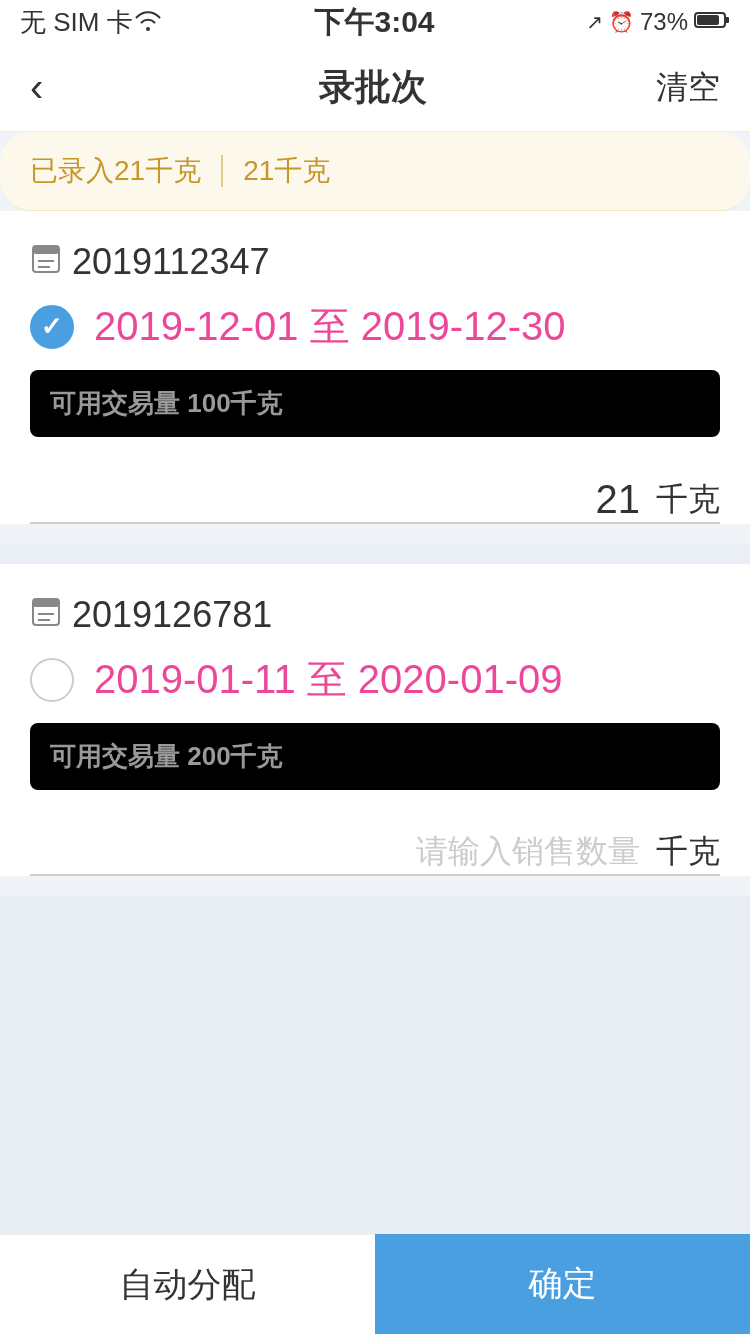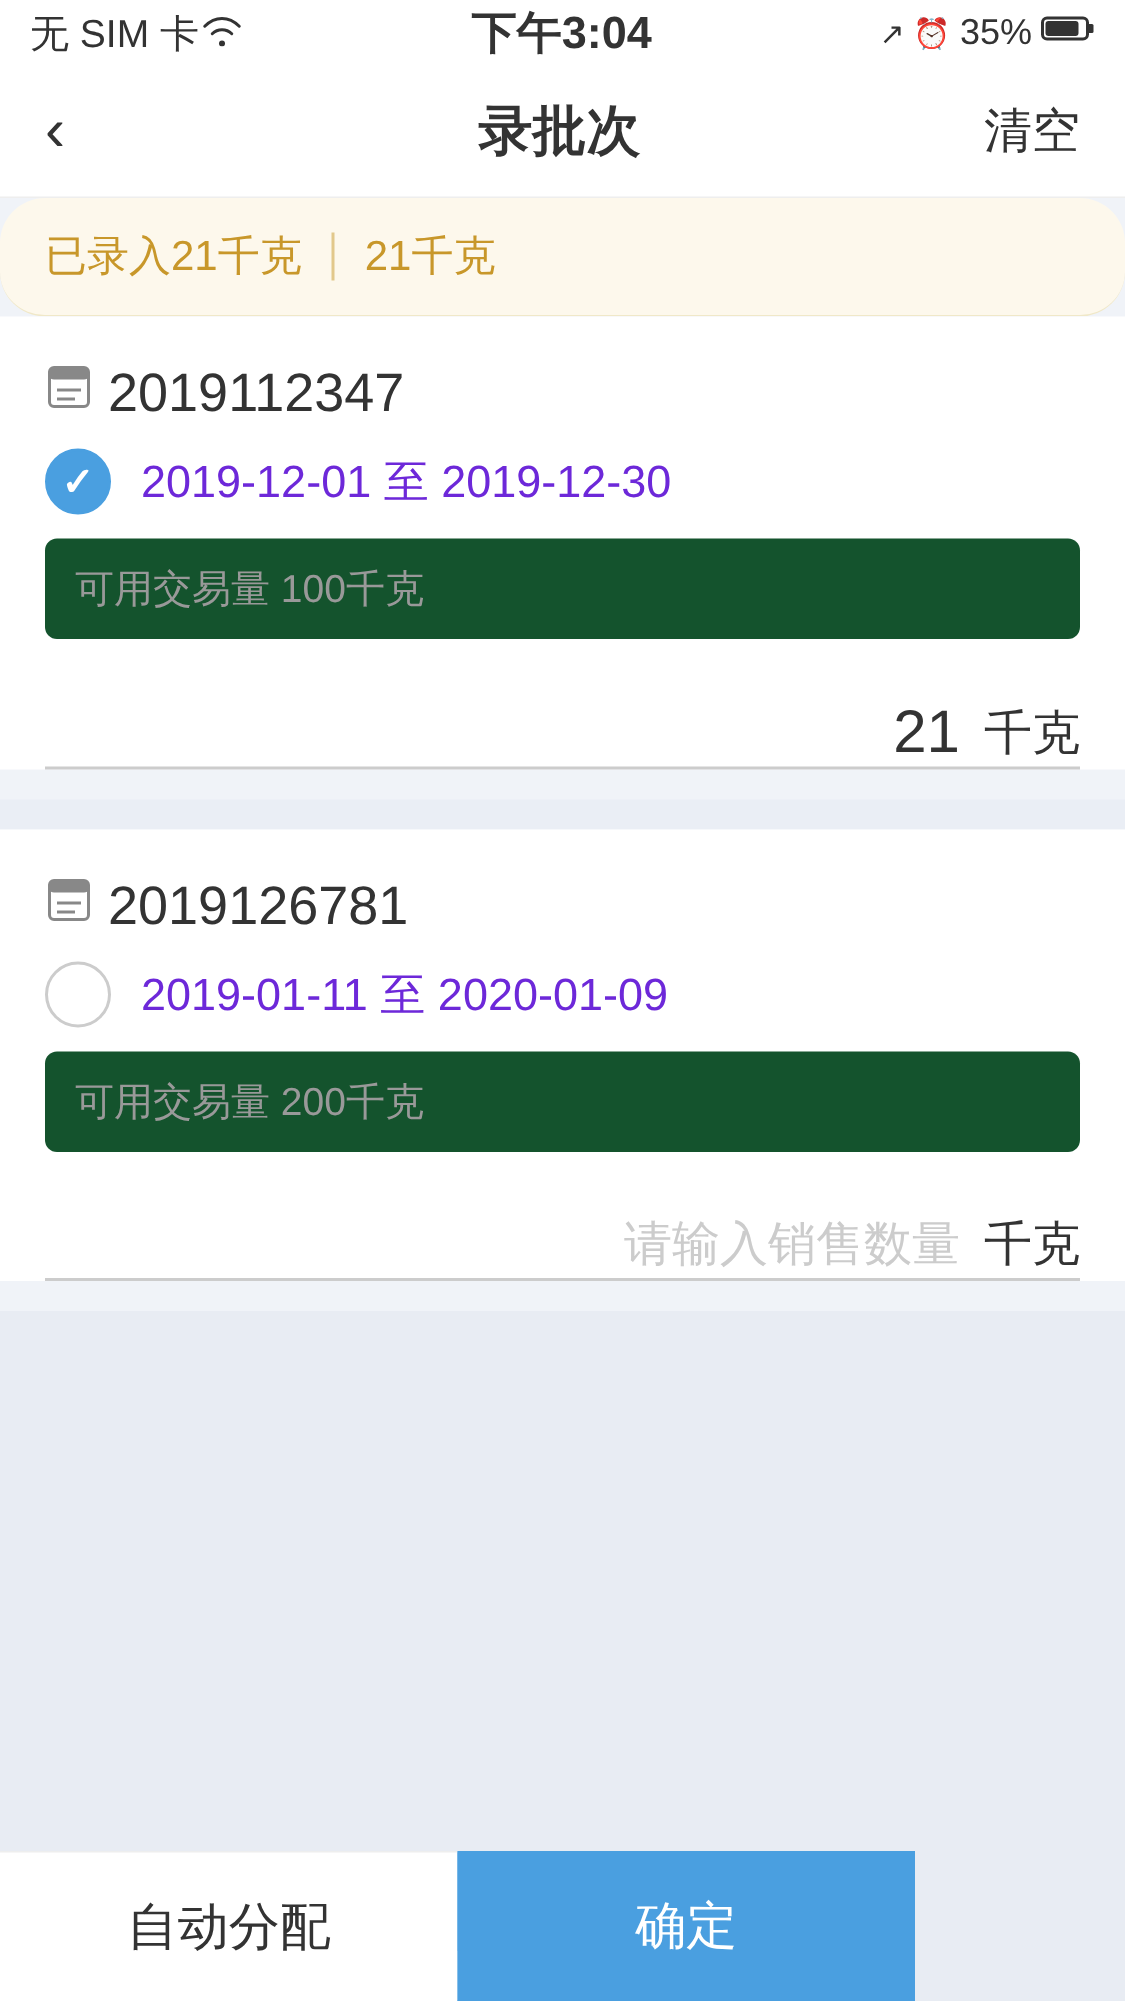--- a/index.html
+++ b/index.html
@@ -123,29 +123,30 @@
       align-items: center;
       justify-content: center;
     }
     .radio-circle.checked::after {
       content: '✓';
       color: #fff;
       font-size: 26px;
       font-weight: 700;
     }
     .batch-date {
-      font-size: 30px;
-      color: #6d28d9;
+      font-size: 40px;
+      color: #ec4899;
     }
 
     .avail-qty-box {
-      background: #14532d;
+      background: #000000;
       border-radius: 8px;
       padding: 16px 20px;
       margin: 0 0 20px 0;
+      font-weight: bold;
     }
     .avail-qty-text {
       font-size: 26px;
       color: #999;
     }
 
     .qty-input-row {
       display: flex;
       align-items: center;
       justify-content: flex-end;
@@ -193,23 +194,24 @@
       background: #e8ecf3;
       flex: 1;
       min-height: 460px;
     }
 
     
     .footer {
       position: fixed;
       bottom: 0;
       left: 0;
-      width: 610px;
+      width: 750px;
       height: 100px;
       display: flex;
+      text-align: center;
     }
     .footer-left {
       flex: 1;
       background: #fff;
       display: flex;
       align-items: center;
       justify-content: center;
       font-size: 34px;
       color: #333;
       border-top: 1px solid #eee;
@@ -237,21 +239,21 @@
         <path d="M15 18a2 2 0 1 1 0 4 2 2 0 0 1 0-4z" fill="#333"></path>
         <path d="M8.5 13.5C10.2 11.8 12.5 10.8 15 10.8s4.8 1 6.5 2.7" stroke="#333" stroke-width="2" fill="none" stroke-linecap="round"></path>
         <path d="M3.5 8.5C6.7 5.3 11.1 3.3 15 3.3s8.3 2 11.5 5.2" stroke="#333" stroke-width="2" fill="none" stroke-linecap="round"></path>
       </svg>
     </span>
   </div>
   <div class="status-center">下午3:04</div>
   <div class="status-right">
     <span style="font-size:20px;">↗</span>
     <span style="font-size:20px;">⏰</span>
-    <span style="font-size:24px;">35%</span>
+    <span style="font-size:24px;">73%</span>
     <span>
       <svg width="36" height="20" viewBox="0 0 36 20">
         <rect x="1" y="3" width="30" height="14" rx="3" ry="3" fill="none" stroke="#333" stroke-width="2"></rect>
         <rect x="31" y="7" width="4" height="6" rx="1" fill="#333"></rect>
         <rect x="3" y="5" width="22" height="10" rx="2" fill="#333"></rect>
       </svg>
     </span>
   </div>
 </div>
 

